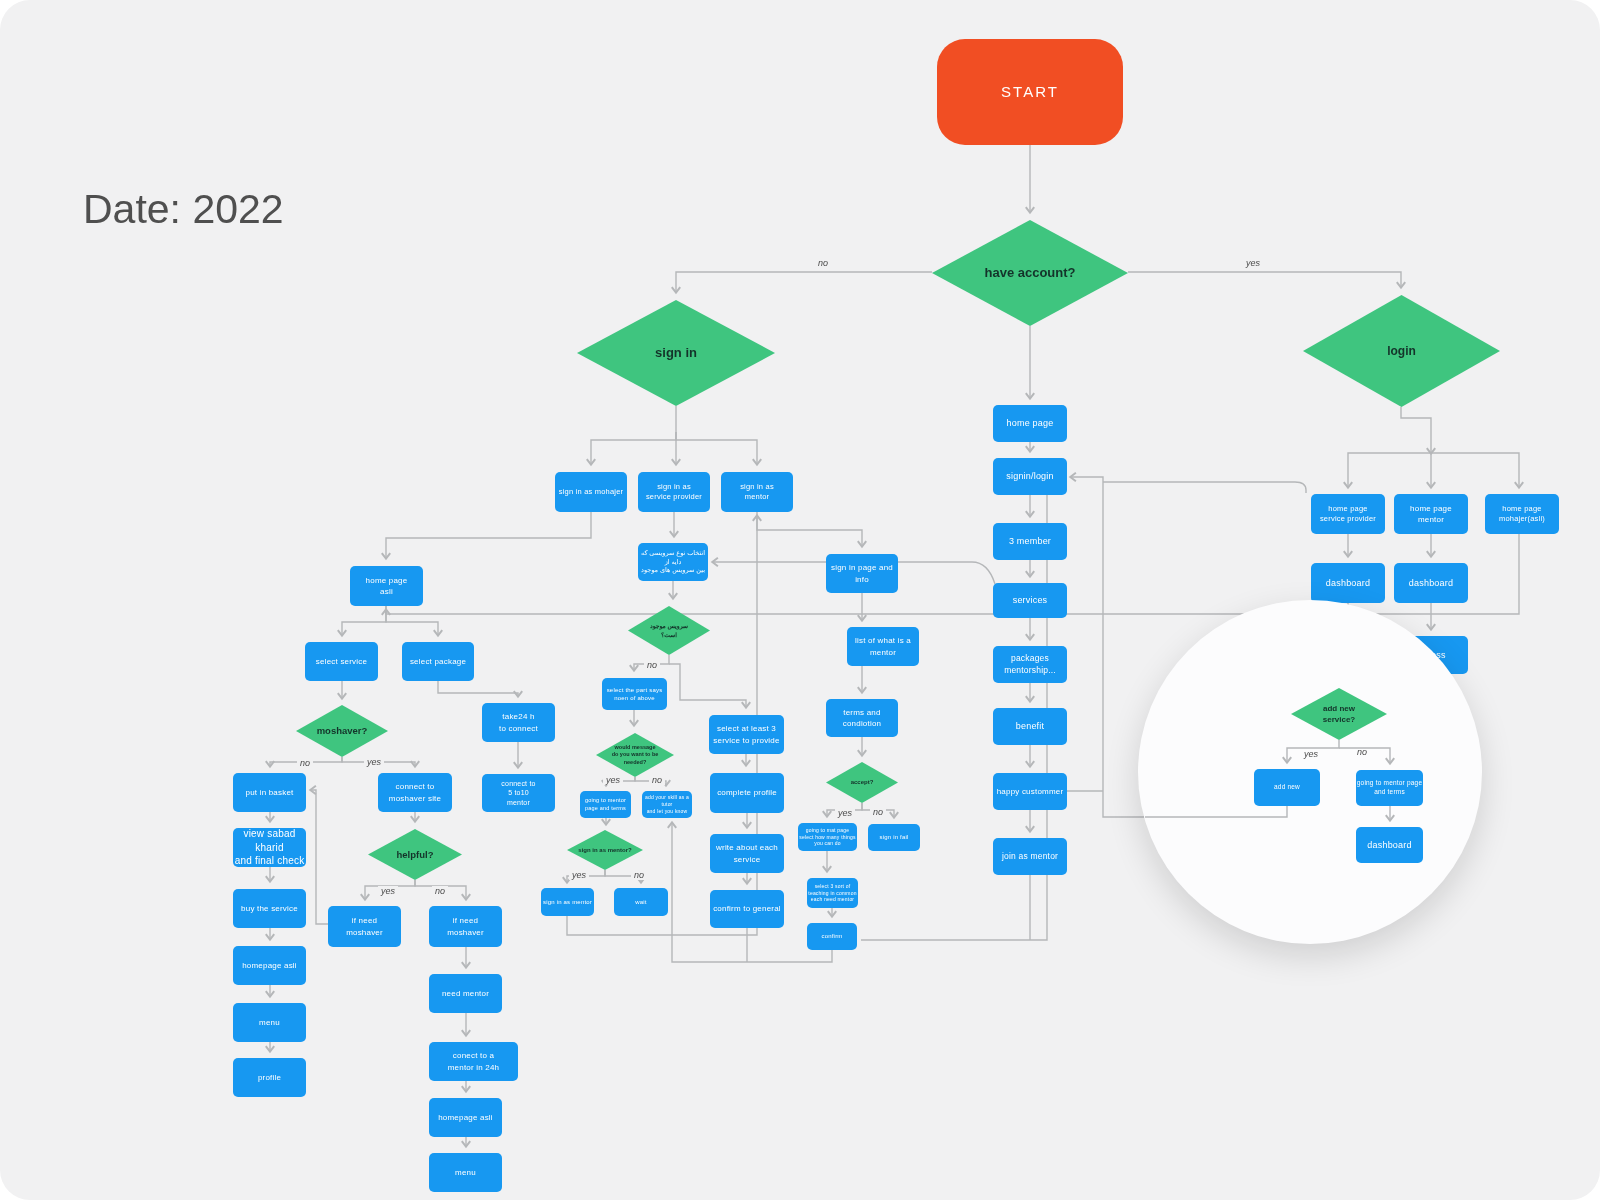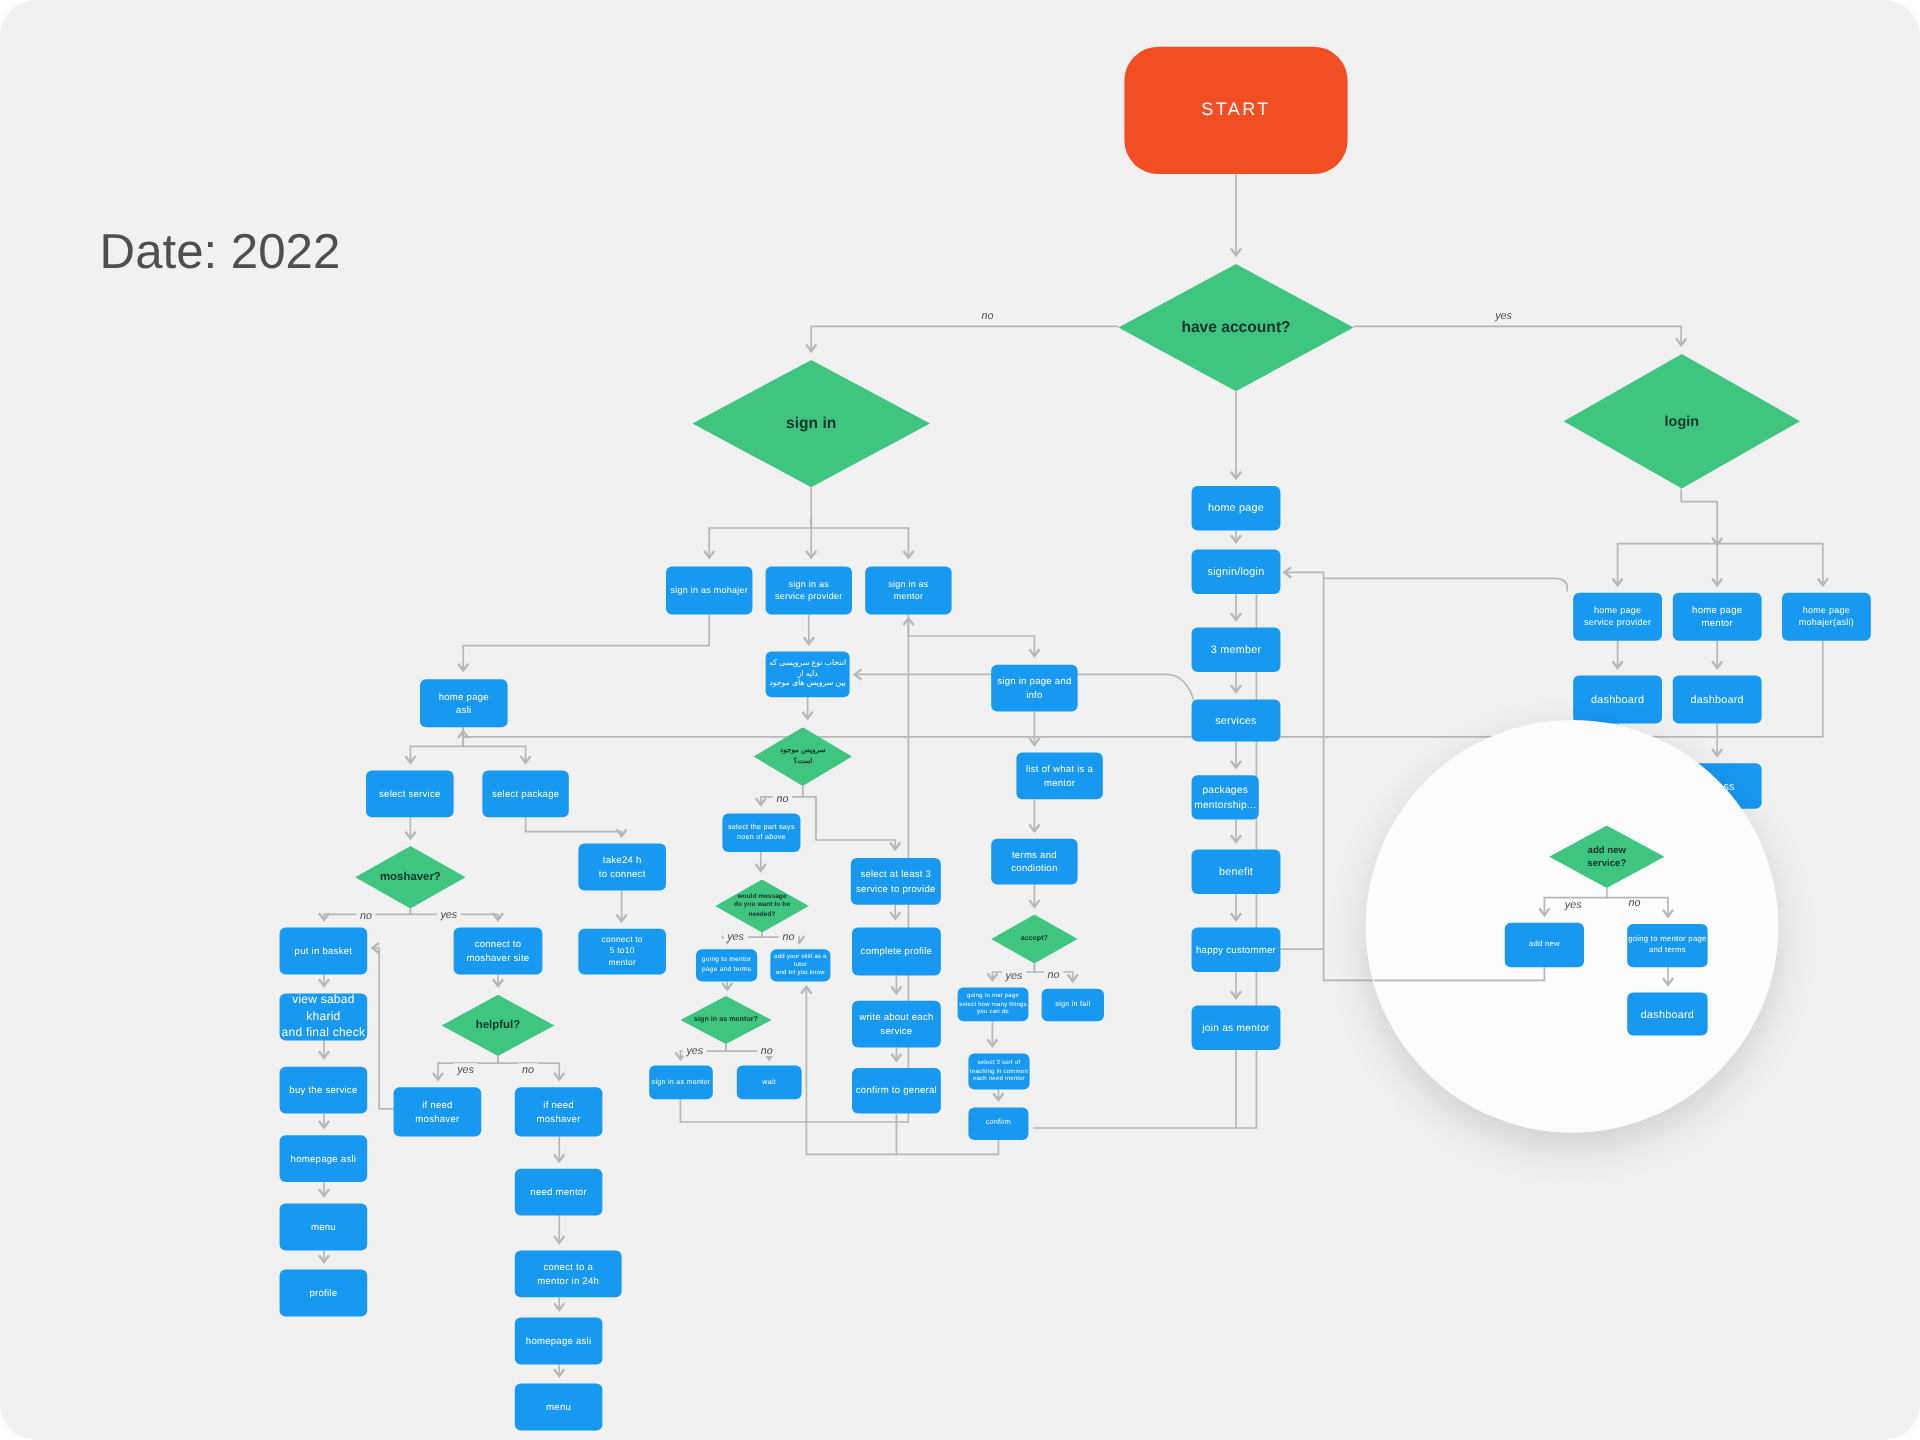--- a/index.html
+++ b/index.html
@@ -210,21 +210,21 @@
 you can do</div>
       <div class="node process" style="left: 868px; top: 824px; width: 52px; height: 27px; font-size: 6px;">sign in fail</div>
       <div class="node process" style="left: 807px; top: 878px; width: 51px; height: 30px; font-size: 5px;">select 3 sort of
 teaching in common
 each need mentor</div>
       <div class="node process" style="left: 807px; top: 923px; width: 50px; height: 27px; font-size: 6px;">confirm</div>
       <div class="node process" style="left: 993px; top: 405px; width: 74px; height: 37px; font-size: 9px;">home page</div>
       <div class="node process" style="left: 993px; top: 458px; width: 74px; height: 37px; font-size: 9px;">signin/login</div>
       <div class="node process" style="left: 993px; top: 523px; width: 74px; height: 37px; font-size: 9px;">3 member</div>
       <div class="node process" style="left: 993px; top: 583px; width: 74px; height: 35px; font-size: 9px;">services</div>
-      <div class="node process" style="left: 993px; top: 646px; width: 56px; height: 37px; font-size: 8.5px;">packages
+      <div class="node process" style="left: 993px; top: 646px; width: 74px; height: 37px; font-size: 8.5px;">packages
 mentorship...</div>
       <div class="node process" style="left: 993px; top: 708px; width: 74px; height: 37px; font-size: 9px;">benefit</div>
       <div class="node process" style="left: 993px; top: 773px; width: 74px; height: 37px; font-size: 8px;">happy custommer</div>
       <div class="node process" style="left: 993px; top: 838px; width: 74px; height: 37px; font-size: 8.5px;">join as mentor</div>
       <div class="node process" style="left: 1311px; top: 494px; width: 74px; height: 40px; font-size: 7.5px;">home page
 service provider</div>
       <div class="node process" style="left: 1394px; top: 494px; width: 74px; height: 40px; font-size: 8px;">home page
 mentor</div>
       <div class="node process" style="left: 1485px; top: 494px; width: 74px; height: 40px; font-size: 7.5px;">home page
 mohajer(asli)</div>

